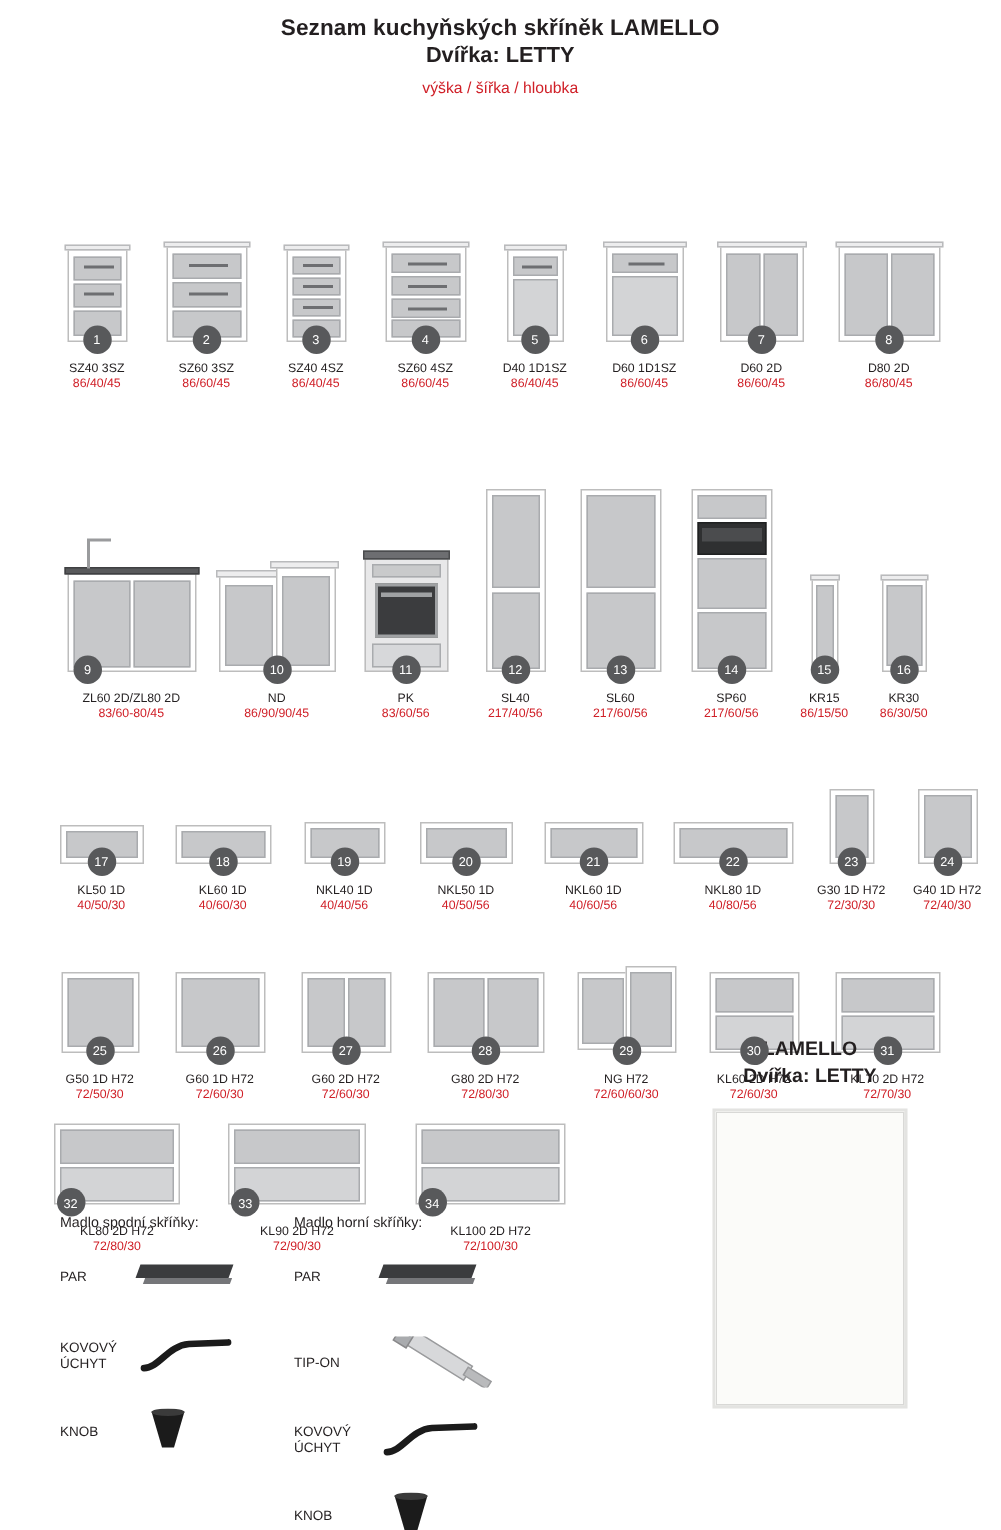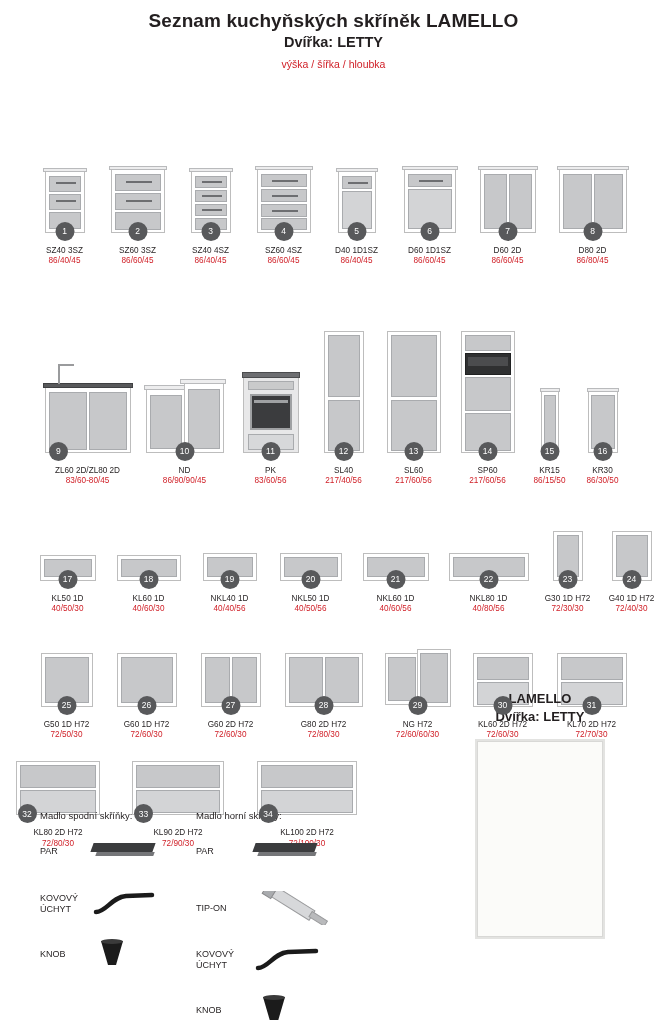--- a/index.html
+++ b/index.html
@@ -6,21 +6,21 @@
   html, body { margin:0; padding:0; }
   body {
     width: 667px; height: 1020px;
     background: #ffffff;
     font-family: "Liberation Sans", sans-serif;
     color: #231f20;
     position: relative;
     overflow: hidden;
   }
   .title-block { text-align:center; padding-top: 10px; }
-  .title1 { font-size: 19px; font-weight: bold; letter-spacing: .1px; }
+  .title1 { font-size: 15px; font-weight: bold; letter-spacing: .1px; }
   .title2 { font-size: 14.5px; font-weight: bold; margin-top: 2px; }
   .subtitle { font-size: 10.5px; color:#d02028; margin-top: 8px; }
   .row { display:flex; justify-content:center; align-items:flex-end; }
 
   .cell { position:relative; text-align:center; }
   .art { position:relative; display:flex; align-items:flex-end; justify-content:center; }
   .badge {
     position:absolute; left: 50%; transform: translateX(-50%);
     width: 19px; height:19px; border-radius:50%;
     background:#58595b; color:#fff; font-size:8.5px;
@@ -536,21 +536,21 @@
       </div>
       <div class="badge" style="bottom:-8px;">31</div>
     </div>
     <div class="cap">
       <div class="code">KL70 2D H72</div>
       <div class="dim">72/70/30</div>
     </div>
   </div>
 </div>
 
-<div class="row" style="height:110px; gap:24px; margin-top:6px; justify-content:flex-start; padding-left:12px; align-items:center;">
+<div class="row" style="height:110px; gap:24px; margin-top:6px; justify-content:flex-start; padding-left:32px; align-items:flex-start;">
 
   <div class="cell" style="width:92px;">
     <div class="art" style="height:62px;">
       <div class="body-w" style="width:84px;height:54px;position:relative;">
         <div class="panel" style="left:3px;right:3px;top:3px;height:23px;"></div>
         <div class="panel light" style="left:3px;right:3px;top:28px;height:23px;"></div>
       </div>
       <div class="badge" style="bottom:-8px;left:6%;transform:none;">32</div>
     </div>
     <div class="cap">

